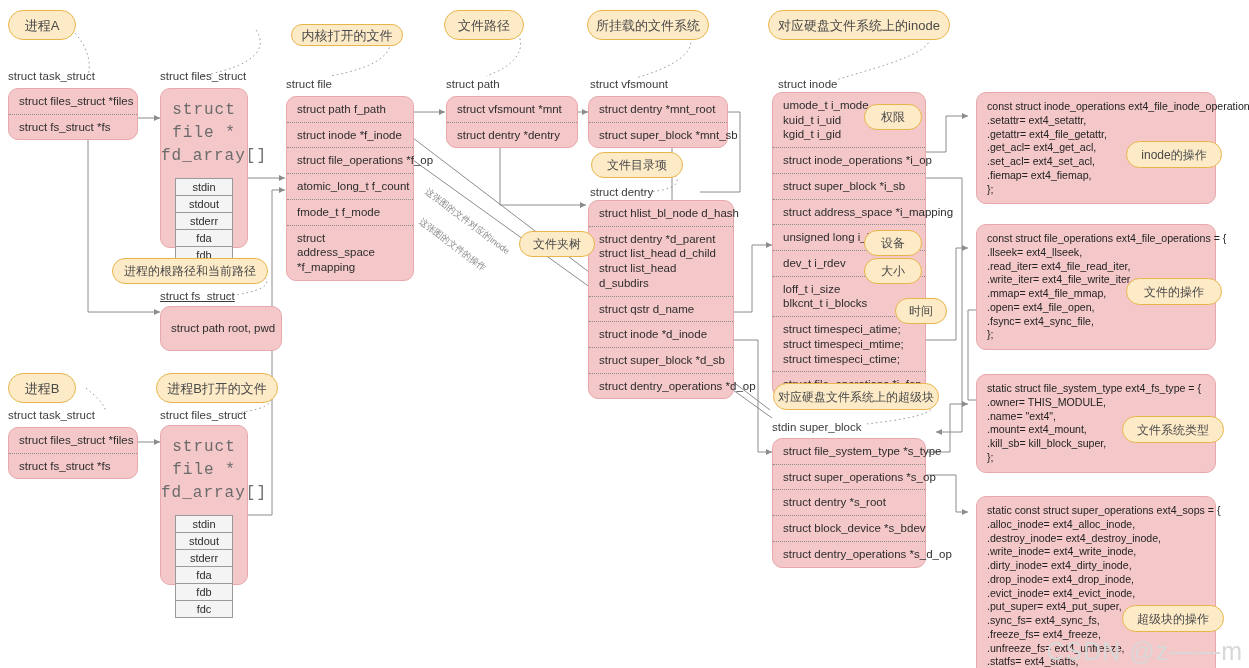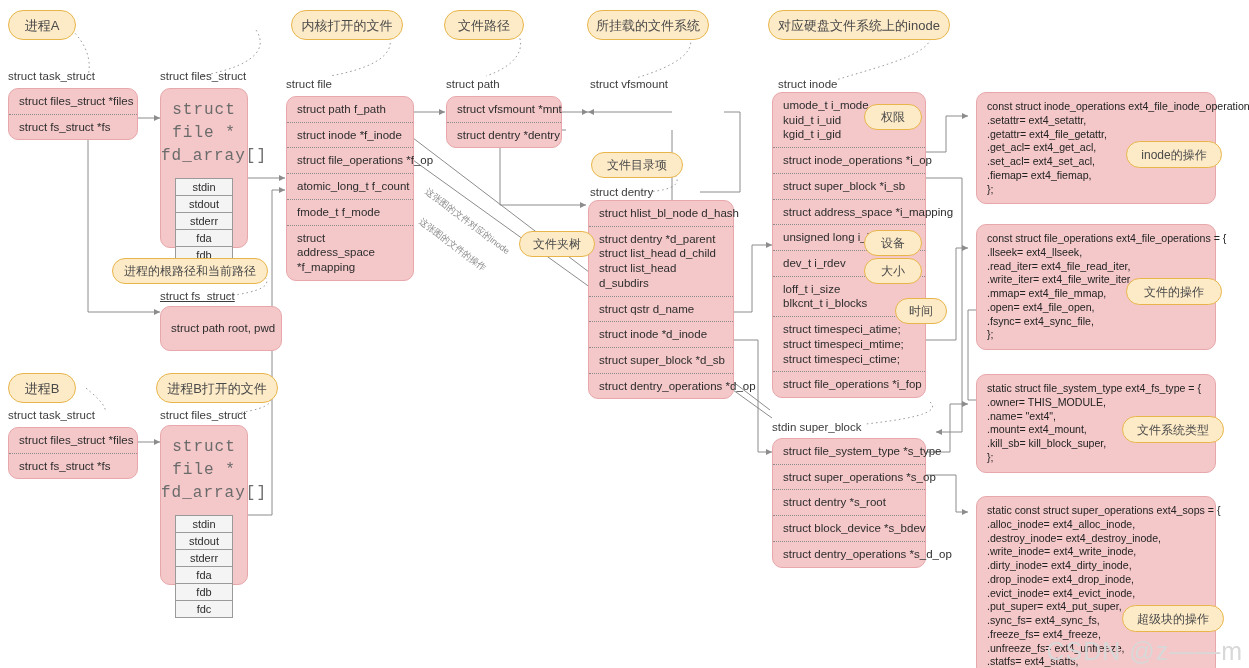--- a/index.html
+++ b/index.html
@@ -173,38 +173,39 @@
 
       <path d="M926,475 L956,475 L956,512 L968,512" marker-end="url(#ah)"></path>
 
       <path d="M978,400 L968,400 L968,310 L982,310 L982,300" marker-end="url(#ah)"></path>
     </g>
   </svg>
 
   <div class="pill" style="left:8px;top:10px;width:68px;height:30px;">进程A</div>
 
 
-  <div class="pill" style="left:291px;top:10px;width:112px;height:30px;">内核打开的文件</div>
+  <div class="pill" style="left:291px;top:24px;width:112px;height:22px;">内核打开的文件</div>
 
   <div class="pill" style="left:444px;top:10px;width:80px;height:30px;">文件路径</div>
 
   <div class="pill" style="left:587px;top:10px;width:122px;height:30px;">所挂载的文件系统</div>
 
   <div class="pill" style="left:768px;top:10px;width:182px;height:30px;">对应硬盘文件系统上的inode</div>
 
   <div class="pill small" style="left:591px;top:152px;width:92px;height:26px;">文件目录项</div>
 
   <div class="pill small" style="left:519px;top:231px;width:76px;height:26px;">文件夹树</div>
 
   <div class="pill small" style="left:112px;top:258px;width:156px;height:26px;">进程的根路径和当前路径</div>
 
   <div class="pill" style="left:8px;top:373px;width:68px;height:30px;">进程B</div>
 
   <div class="pill" style="left:156px;top:373px;width:122px;height:30px;">进程B打开的文件</div>
 
+  <div class="pill small" style="left:773px;top:383px;width:166px;height:27px;">对应硬盘文件系统上的超级块</div>
 
   <div class="pill small badge" style="left:864px;top:104px;width:58px;height:26px;">权限</div>
   <div class="pill small badge" style="left:864px;top:230px;width:58px;height:26px;">设备</div>
   <div class="pill small badge" style="left:864px;top:258px;width:58px;height:26px;">大小</div>
   <div class="pill small badge" style="left:895px;top:298px;width:52px;height:26px;">时间</div>
 
   <div class="pill small badge" style="left:1126px;top:141px;width:96px;height:27px;">inode的操作</div>
   <div class="pill small badge" style="left:1126px;top:278px;width:96px;height:27px;">文件的操作</div>
   <div class="pill small badge" style="left:1122px;top:416px;width:102px;height:27px;">文件系统类型</div>
   <div class="pill small badge" style="left:1122px;top:605px;width:102px;height:27px;">超级块的操作</div>
@@ -244,25 +245,29 @@
   <div class="box" style="left:286px;top:96px;width:128px;">
     <div class="fld">struct path f_path</div>
     <div class="fld">struct inode *f_inode</div>
     <div class="fld">struct file_operations *f_op</div>
     <div class="fld">atomic_long_t f_count</div>
     <div class="fld">fmode_t f_mode</div>
     <div class="fld" style="white-space:pre-line;">struct address_space
 *f_mapping</div>
   </div>
 
-  <div class="box" style="left:446px;top:96px;width:116px;">
+  <div class="box" style="left:446px;top:96px;width:132px;">
     <div class="fld">struct vfsmount *mnt</div>
     <div class="fld">struct dentry *dentry</div>
   </div>
 
+  <div class="box" style="left:588px;top:96px;width:140px;">
+    <div class="fld">struct dentry *mnt_root</div>
+    <div class="fld">struct super_block *mnt_sb</div>
+  </div>
 
   <div class="box" style="left:588px;top:200px;width:146px;">
     <div class="fld">struct hlist_bl_node d_hash</div>
     <div class="fld" style="white-space:pre-line;">struct dentry *d_parent
 struct list_head d_child
 struct list_head d_subdirs</div>
     <div class="fld">struct qstr d_name</div>
     <div class="fld">struct inode *d_inode</div>
     <div class="fld">struct super_block *d_sb</div>
     <div class="fld">struct dentry_operations *d_op</div>

